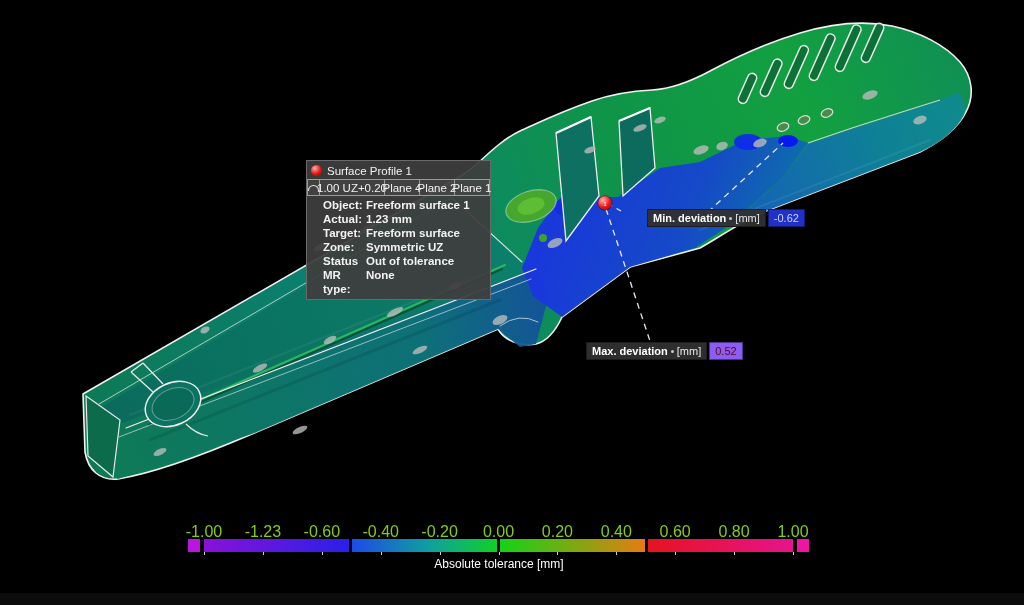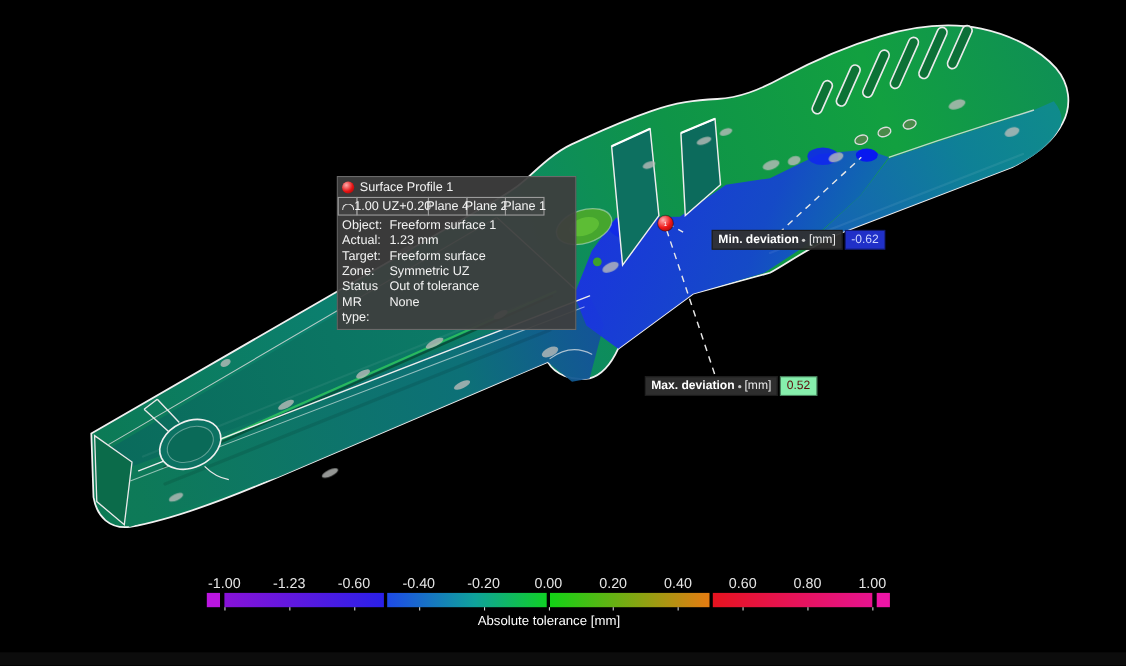--- a/index.html
+++ b/index.html
@@ -2,50 +2,50 @@
 <html><head>
 <meta charset="utf-8">
 <style>
   html,body{margin:0;padding:0;background:#000;}
   body{position:relative;width:1024px;height:605px;overflow:hidden;
        font-family:"Liberation Sans",sans-serif;-webkit-font-smoothing:antialiased;}
   #scene{position:absolute;left:0;top:0;z-index:1;}
   .bottom-strip{position:absolute;left:0;bottom:0;width:100%;height:12px;background:#0c0c0c;z-index:0;}
 
   
-  .tooltip{position:absolute;left:306px;top:160px;width:218px;z-index:5;
+  .tooltip{position:absolute;left:306px;top:160px;width:185px;z-index:5;
            background:rgba(62,62,62,.94);border:1px solid #6a6a6a;color:#f2f2f2;
            font-size:11.5px;line-height:14px;box-sizing:border-box;}
   .tt-title{display:flex;align-items:center;gap:5px;padding:2px 4px 1px;height:15px;}
   .tt-sphere{width:11px;height:11px;border-radius:50%;flex:0 0 auto;
              background:radial-gradient(circle at 35% 30%,#ffabab,#e61212 55%,#7d0c0c);}
   .tt-tol{display:flex;height:17px;box-sizing:border-box;padding:0 1px;}
   .tt-cell{border:1px solid #9b9b9b;margin-left:-1px;display:flex;align-items:center;
            justify-content:center;white-space:nowrap;box-sizing:border-box;background:rgba(80,80,80,.35);}
   .tt-cell.icon{width:18px;}
   .tt-cell.tol{width:66px;}
   .tt-cell.plane{width:36px;}
   .arc-glyph{width:9px;height:5px;border:1.5px solid #e8e8e8;border-bottom:none;
              border-radius:9px 9px 0 0;display:block;}
   .tt-rows{padding:2px 0 3px;}
-  .tt-row{display:grid;grid-template-columns:43px 1fr;padding:0 4px;}
+  .tt-row{display:grid;grid-template-columns:43px 1fr;padding:0 16px;font-weight:bold;}
 
   
   .dev-label{position:absolute;display:flex;align-items:stretch;z-index:5;font-size:11px;}
   .dev-main{background:rgba(48,48,48,.95);border:1px solid #1c1c1c;color:#fff;
             padding:2px 5px;display:flex;align-items:center;gap:3px;white-space:nowrap;}
   .dev-name{font-weight:bold;}
   .dev-dot{width:3px;height:3px;border-radius:50%;background:#c9c9c9;display:inline-block;}
   .dev-unit{color:#e8e8e8;}
   .dev-value{margin-left:2px;padding:2px 5px;font-weight:normal;display:flex;align-items:center;
              border:1px solid rgba(0,0,0,.45);}
 
   
   .colorbar{position:absolute;left:188px;top:523px;width:624px;height:52px;z-index:5;}
-  .cb-tick-label{position:absolute;top:0;transform:translateX(-50%);font-size:13px;color:#e5e5e5;}
+  .cb-tick-label{position:absolute;top:0;transform:translateX(-50%);font-size:16px;color:#84cc16;}
   .cb-bar{position:absolute;top:16px;left:0;width:624px;height:13px;}
   .cb-seg{position:absolute;top:0;height:13px;}
   .cb-oor-low {left:0;width:12px;background:#bb16e0;}
   .cb-s1{left:16px;width:145px;background:linear-gradient(90deg,#8812d8,#2a20e8);}
   .cb-s2{left:164px;width:145px;background:linear-gradient(90deg,#1e4ae8,#0fa29b 55%,#10d026);}
   .cb-s3{left:312px;width:145px;background:linear-gradient(90deg,#12d316,#86a512 55%,#e67c12);}
   .cb-s4{left:460px;width:145px;background:linear-gradient(90deg,#e6131f,#e6138f);}
   .cb-oor-high{left:609px;width:12px;background:#ee15a5;}
   .cb-tickmark{position:absolute;top:29px;width:1px;height:3px;background:#cfcfcf;}
   .cb-caption{position:absolute;top:34px;left:311px;transform:translateX(-50%);
@@ -249,21 +249,21 @@
   </span>
   <span class="dev-value" style="background: rgb(32, 48, 200); color: rgb(204, 214, 255);">-0.62</span>
 </div>
 
 <div class="dev-label" style="left:586px;top:342px;">
   <span class="dev-main">
     <span class="dev-name">Max. deviation</span>
     <span class="dev-dot"></span>
     <span class="dev-unit">[mm]</span>
   </span>
-  <span class="dev-value" style="background: #86efac; color: rgb(93, 8, 8);">0.52</span>
+  <span class="dev-value" style="background: #8b5cf6; color: rgb(93, 8, 8);">0.52</span>
 </div>
 
 <div class="colorbar">
   <span class="cb-tick-label" style="left:16px">-1.00</span>
   <span class="cb-tick-label" style="left:74.9px">-1.23</span>
   <span class="cb-tick-label" style="left:133.8px">-0.60</span>
   <span class="cb-tick-label" style="left:192.7px">-0.40</span>
   <span class="cb-tick-label" style="left:251.6px">-0.20</span>
   <span class="cb-tick-label" style="left:310.5px">0.00</span>
   <span class="cb-tick-label" style="left:369.4px">0.20</span>

